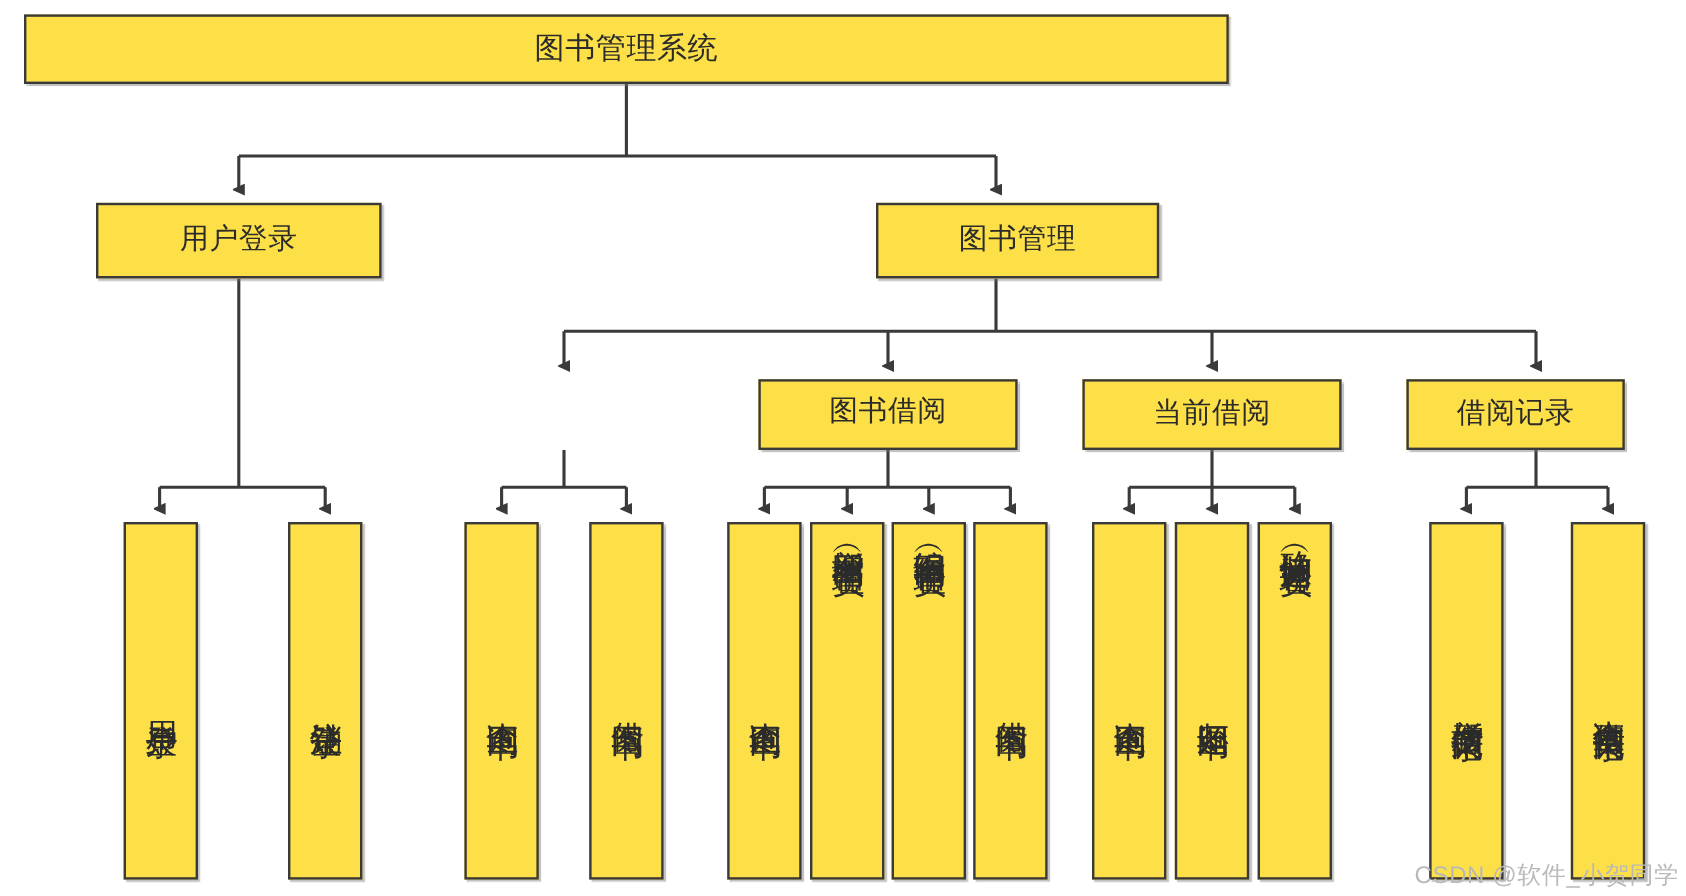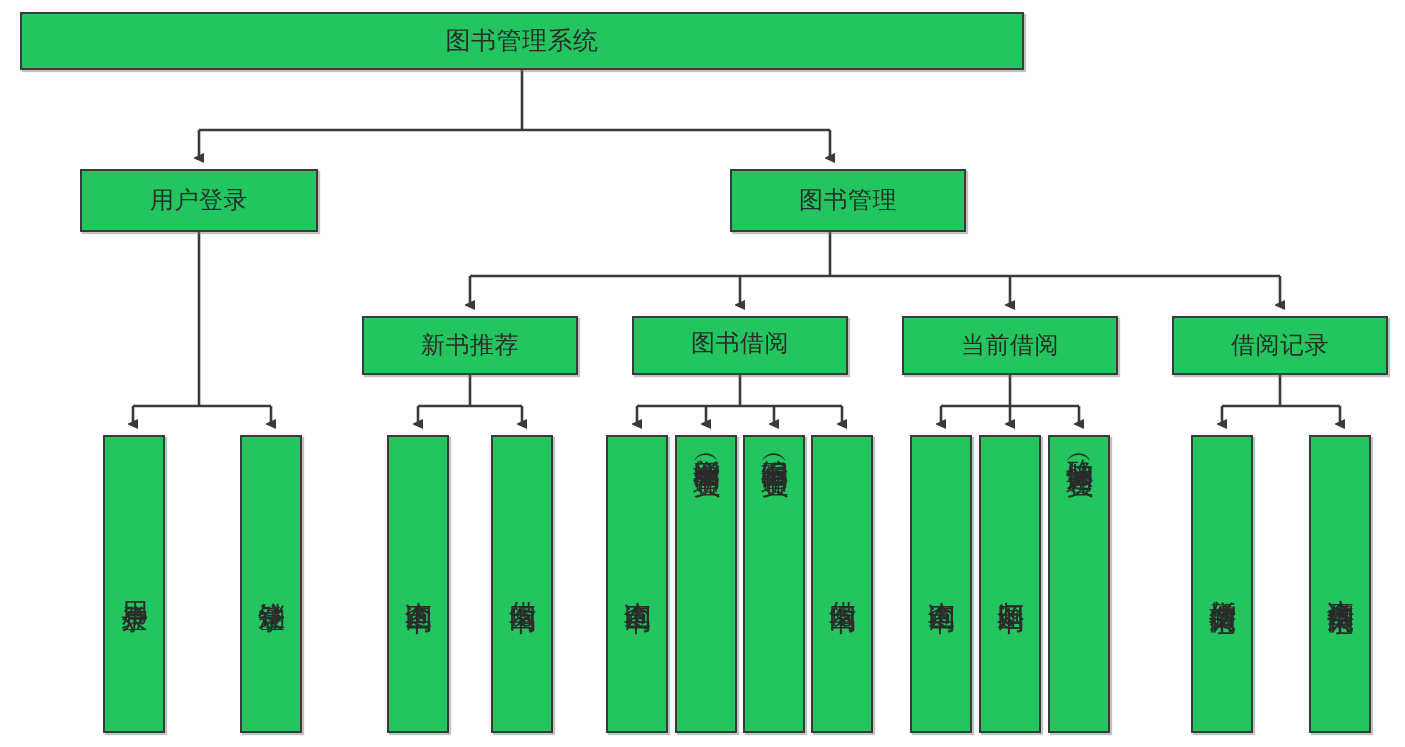--- a/index.html
+++ b/index.html
@@ -9,21 +9,21 @@
     font-family:"Liberation Sans","DejaVu Sans",sans-serif;
     overflow:hidden;
   }
   #diagram{position:relative;width:1405px;height:747px;}
   #edges{position:absolute;left:0;top:0;width:1405px;height:747px;}
 
   .node{
     position:absolute;
     box-sizing:border-box;
     border:2.5px solid #3a3a3a;
-    background:#22c55e;
+    background:#fde047;
     display:flex;
     align-items:center;
     justify-content:center;
     color:#2b2b2b;
     box-shadow:2px 2px 1px rgba(120,120,120,0.45);
   }
   .node .label{
     display:block;
     text-align:center;
     line-height:1.18;
@@ -113,30 +113,27 @@
     <span class="label">图书管理系统</span>
   </div>
 
   <div class="node lvl-2" style="left:80px;top:169px;width:238px;height:63px;">
     <span class="label">用户登录</span>
   </div>
   <div class="node lvl-2" style="left:712px;top:169px;width:236px;height:63px;margin-left:18px;">
     <span class="label">图书管理</span>
   </div>
 
-  <div class="node lvl-3" style="left:362px;top:316px;width:216px;height:59px;">
-    <span class="label">新书推荐</span>
-  </div>
   <div class="node lvl-3" style="left:632px;top:316px;width:216px;height:59px;font-family:Liberation Mono, monospace;">
     <span class="label">图书借阅</span>
   </div>
   <div class="node lvl-3" style="left:902px;top:316px;width:216px;height:59px;">
     <span class="label">当前借阅</span>
   </div>
-  <div class="node lvl-3" style="left:1172px;top:316px;width:216px;height:59px;">
+  <div class="node lvl-3" style="left:1172px;top:316px;width:182px;height:59px;">
     <span class="label">借阅记录</span>
   </div>
 
   <div class="node leaf" style="left:103px;top:435px;width:62px;height:298px;">
     <span class="label">用户登录</span>
   </div>
   <div class="node leaf" style="left:240px;top:435px;width:62px;height:298px;">
     <span class="label">注销登录</span>
   </div>
 
@@ -170,13 +167,14 @@
     <span class="label">确认归还（管理员）</span>
   </div>
 
   <div class="node leaf" style="left:1191px;top:435px;width:62px;height:298px;">
     <span class="label">新增借阅记录</span>
   </div>
   <div class="node leaf" style="left:1309px;top:435px;width:62px;height:298px;">
     <span class="label">查询借阅记录</span>
   </div>
 
+  <div id="watermark">CSDN @软件_小贺同学</div>
 </div>
 
 </body></html>

